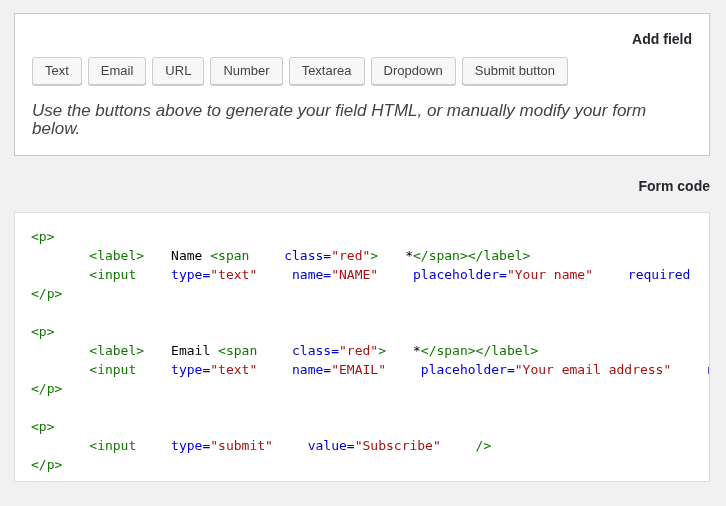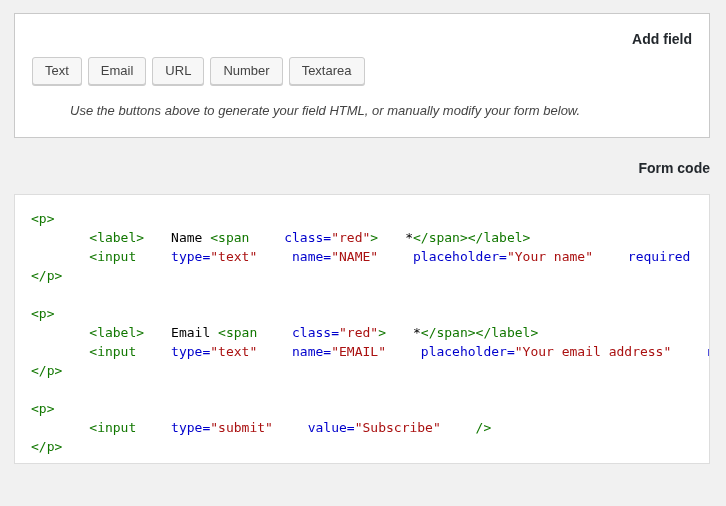--- a/index.html
+++ b/index.html
@@ -42,25 +42,24 @@
     box-shadow: 0 1px 0 #ccc;
     color: var(--button-text, #444444);
     font-family: "Liberation Sans", sans-serif;
     font-size: 13px;
     cursor: pointer;
     white-space: nowrap;
   }
 
   .help {
     margin-top: 17px;
-    font-size: 13px;
+    font-size: 17px;
     font-style: italic;
     color: var(--help-text, #444444);
     line-height: 18px;
-    margin-left: 38px;
   }
 
   .form-code-heading { margin: 22px 0 18px 1px; }
 
   .code-box {
     background: var(--panel-bg, #ffffff);
     border: 1px solid var(--codebox-border, #dddddd);
     height: 270px;
     padding: 14px 16px;
     overflow: hidden;
@@ -85,20 +84,22 @@
 <div class="page">
 
   <section class="panel">
     <h4 class="section-heading">Add field</h4>
     <div class="buttons">
         <button class="wp-button">Text</button>
         <button class="wp-button">Email</button>
         <button class="wp-button">URL</button>
         <button class="wp-button">Number</button>
         <button class="wp-button">Textarea</button>
+        <button class="wp-button">Dropdown</button>
+        <button class="wp-button">Submit button</button>
       </div>
     <p class="help">Use the buttons above to generate your field HTML, or manually modify your form below.</p>
   </section>
 
   <h4 class="section-heading form-code-heading">Form code</h4>
 
   <div class="code-box">
     <div class="code"><div class="code-line"><span class="tok-tag">&lt;p&gt;</span></div><div class="code-line"><span class="tok-plain">    </span><span class="tok-tag">&lt;label&gt;</span><span class="tok-plain">Name </span><span class="tok-tag">&lt;span</span><span class="tok-plain"> </span><span class="tok-attr">class=</span><span class="tok-str">"red"</span><span class="tok-tag">&gt;</span><span class="tok-plain">*</span><span class="tok-tag">&lt;/span&gt;&lt;/label&gt;</span></div><div class="code-line"><span class="tok-plain">    </span><span class="tok-tag">&lt;input</span><span class="tok-plain"> </span><span class="tok-attr">type=</span><span class="tok-str">"text"</span><span class="tok-plain"> </span><span class="tok-attr">name=</span><span class="tok-str">"NAME"</span><span class="tok-plain"> </span><span class="tok-attr">placeholder=</span><span class="tok-str">"Your name"</span><span class="tok-plain"> </span><span class="tok-attr">required</span><span class="tok-plain"> </span><span class="tok-tag">/&gt;</span></div><div class="code-line"><span class="tok-tag">&lt;/p&gt;</span></div><div class="code-line"></div><div class="code-line"><span class="tok-tag">&lt;p&gt;</span></div><div class="code-line"><span class="tok-plain">    </span><span class="tok-tag">&lt;label&gt;</span><span class="tok-plain">Email </span><span class="tok-tag">&lt;span</span><span class="tok-plain"> </span><span class="tok-attr">class=</span><span class="tok-str">"red"</span><span class="tok-tag">&gt;</span><span class="tok-plain">*</span><span class="tok-tag">&lt;/span&gt;&lt;/label&gt;</span></div><div class="code-line"><span class="tok-plain">    </span><span class="tok-tag">&lt;input</span><span class="tok-plain"> </span><span class="tok-attr">type=</span><span class="tok-str">"text"</span><span class="tok-plain"> </span><span class="tok-attr">name=</span><span class="tok-str">"EMAIL"</span><span class="tok-plain"> </span><span class="tok-attr">placeholder=</span><span class="tok-str">"Your email address"</span><span class="tok-plain"> </span><span class="tok-attr">required</span><span class="tok-plain"> </span><span class="tok-tag">/&gt;</span></div><div class="code-line"><span class="tok-tag">&lt;/p&gt;</span></div><div class="code-line"></div><div class="code-line"><span class="tok-tag">&lt;p&gt;</span></div><div class="code-line"><span class="tok-plain">    </span><span class="tok-tag">&lt;input</span><span class="tok-plain"> </span><span class="tok-attr">type=</span><span class="tok-str">"submit"</span><span class="tok-plain"> </span><span class="tok-attr">value=</span><span class="tok-str">"Subscribe"</span><span class="tok-plain"> </span><span class="tok-tag">/&gt;</span></div><div class="code-line"><span class="tok-tag">&lt;/p&gt;</span></div></div>
   </div>
 

